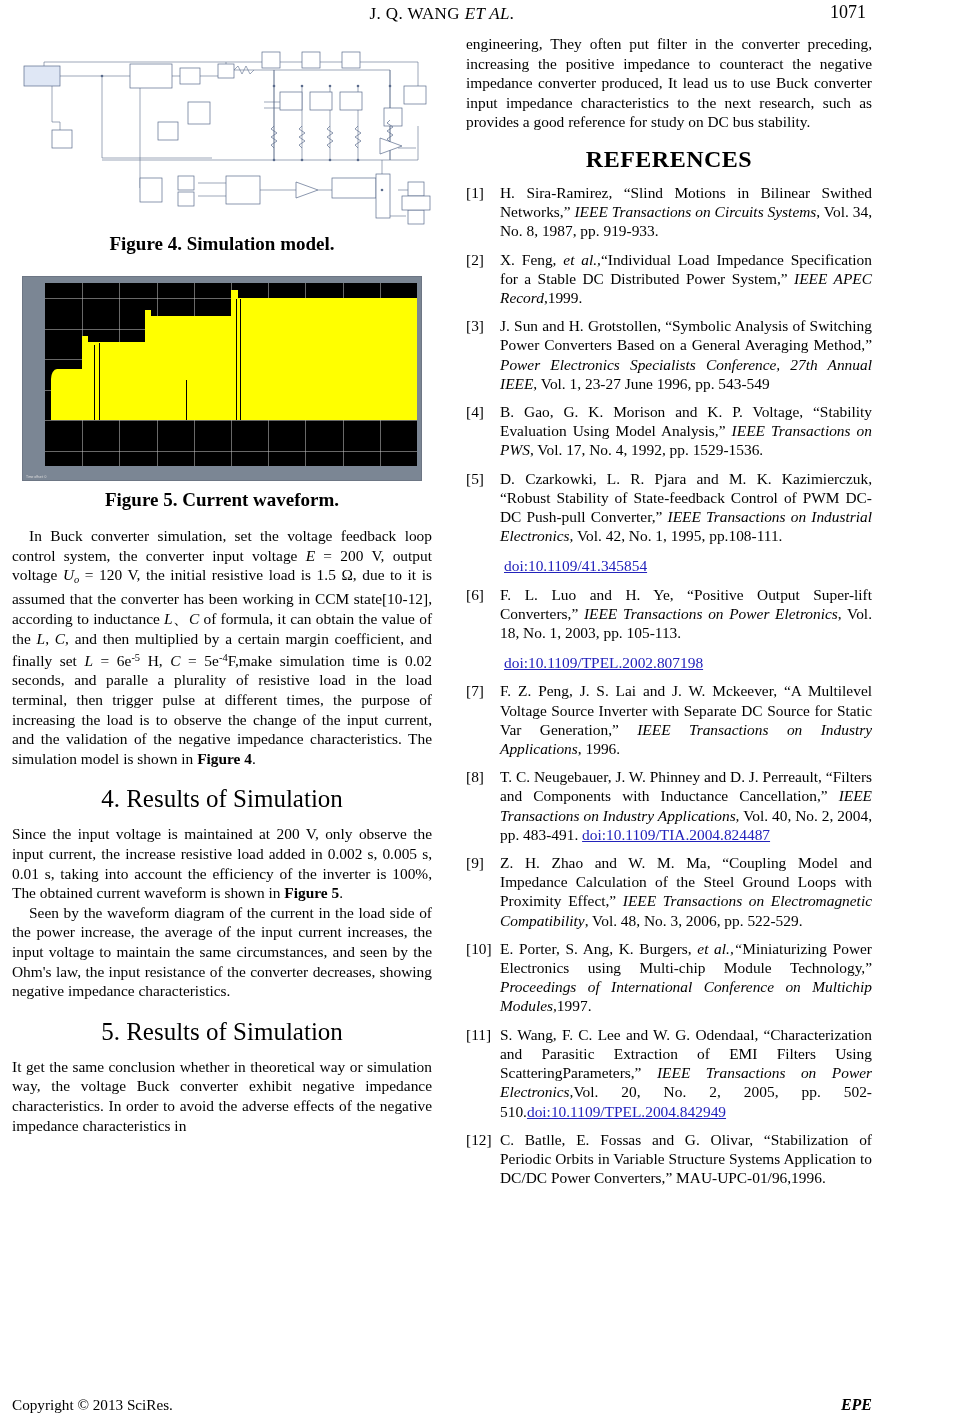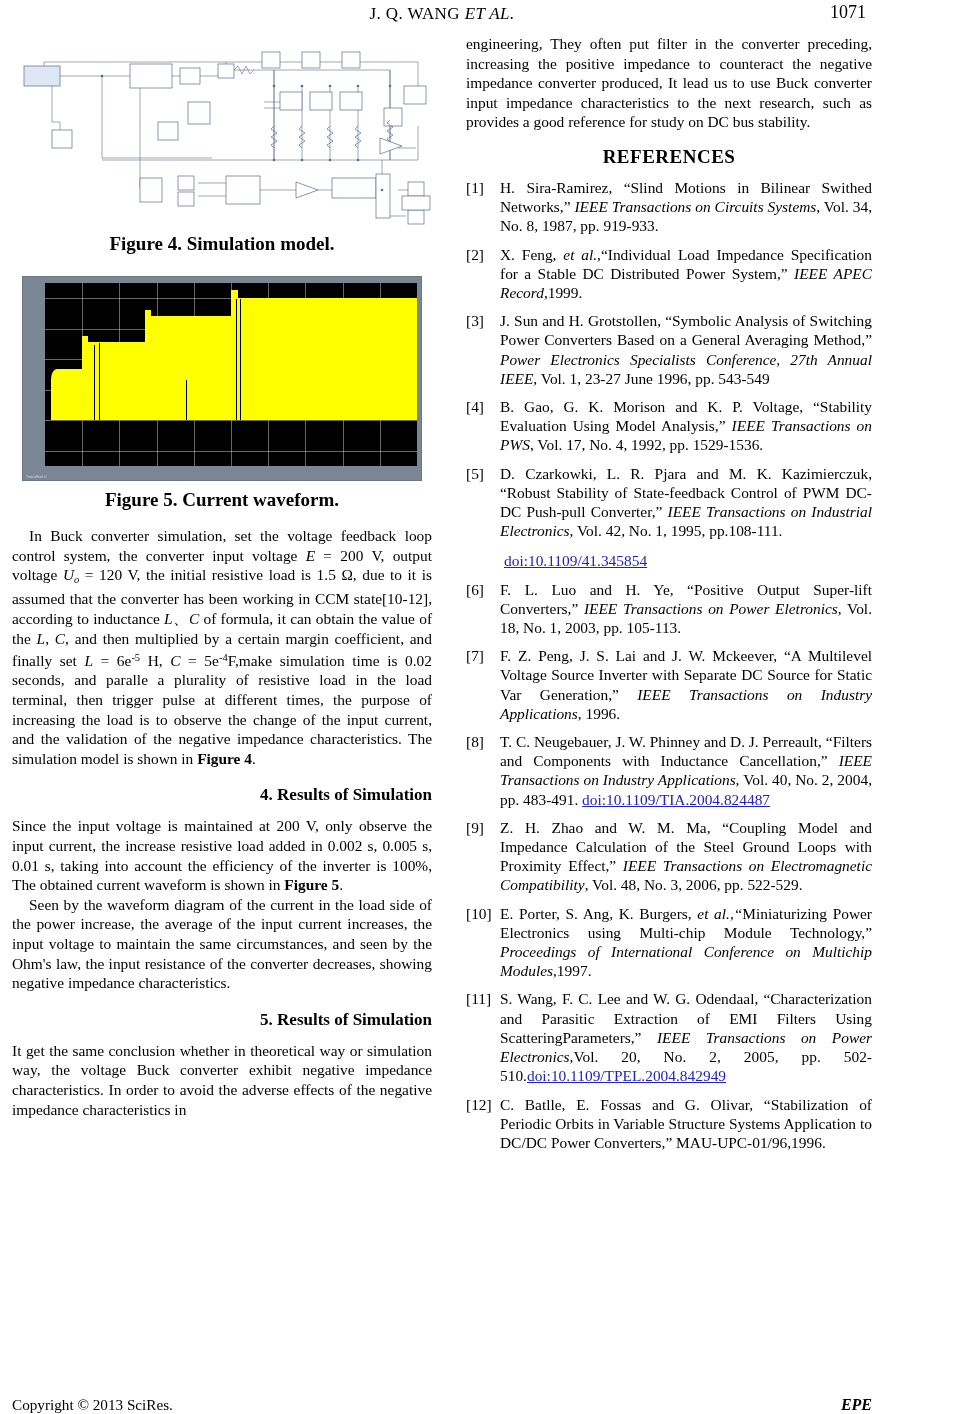--- a/index.html
+++ b/index.html
@@ -24,25 +24,25 @@
   .col{width:455px;}
   .col.right{width:450px;}
 
   p{margin:0 0 0 0;font-size:15.4px;line-height:19.6px;text-align:justify;
     text-justify:inter-word;hyphens:none;}
   p.indent{text-indent:17px;}
   p + p{margin-top:0;}
   .gap{height:11px;}
 
   h2.section{
-    font-size:17px;font-weight:bold;margin:17px 0 11px 0;text-align:right;
+    font-size:25px;font-weight:normal;margin:17px 0 11px 0;text-align:center;
     font-family:"Liberation Serif","DejaVu Serif",serif;
   }
   h2.refhead{
-    font-size:19px;font-weight:bold;text-align:center;margin:14px 0 10px 0;
+    font-size:24px;font-weight:bold;text-align:center;margin:14px 0 10px 0;
     letter-spacing:.5px;
   }
 
   i,em{font-style:italic;}
   b,strong{font-weight:bold;}
   sub{font-size:.68em;vertical-align:-.25em;}
   sup{font-size:.68em;vertical-align:.45em;}
 
   
   .figblock{margin:0 0 4px 0;}
@@ -296,21 +296,21 @@
           <div class="ref">
             <div class="num">[4]</div>
             <div class="body"><span>B. Gao, G. K. Morison and K. P. Voltage, “Stability Evaluation Using Model Analysis,” </span><i>IEEE Transactions on PWS</i><span>, Vol. 17, No. 4, 1992, pp. 1529-1536.</span></div>
           </div>
           <div class="ref">
             <div class="num">[5]</div>
             <div class="body"><span>D. Czarkowki, L. R. Pjara and M. K. Kazimierczuk, “Robust Stability of State-feedback Control of PWM DC-DC Push-pull Converter,” </span><i>IEEE Transactions on Industrial Electronics,</i><span> Vol. 42, No. 1, 1995, pp.108-111.</span><div class="doiline"><a class="doi">doi:10.1109/41.345854</a></div></div>
           </div>
           <div class="ref">
             <div class="num">[6]</div>
-            <div class="body"><span>F. L. Luo and H. Ye, “Positive Output Super-lift Converters,” </span><i>IEEE Transactions on Power Eletronics</i><span>, Vol. 18, No. 1, 2003, pp. 105-113.</span></div>
+            <div class="body"><span>F. L. Luo and H. Ye, “Positive Output Super-lift Converters,” </span><i>IEEE Transactions on Power Eletronics</i><span>, Vol. 18, No. 1, 2003, pp. 105-113.</span><div class="doiline"><a class="doi">doi:10.1109/TPEL.2002.807198</a></div></div>
           </div>
           <div class="ref">
             <div class="num">[7]</div>
             <div class="body"><span>F. Z. Peng, J. S. Lai and J. W. Mckeever, “A Multilevel Voltage Source Inverter with Separate DC Source for Static Var Generation,” </span><i>IEEE Transactions on Industry Applications</i><span>, 1996.</span></div>
           </div>
           <div class="ref">
             <div class="num">[8]</div>
             <div class="body"><span>T. C. Neugebauer, J. W. Phinney and D. J. Perreault, “Filters and Components with Inductance Cancellation,” </span><i>IEEE Transactions on Industry Applications,</i><span> Vol. 40, No. 2, 2004, pp. 483-491. </span><a class="doi">doi:10.1109/TIA.2004.824487</a></div>
           </div>
           <div class="ref">

